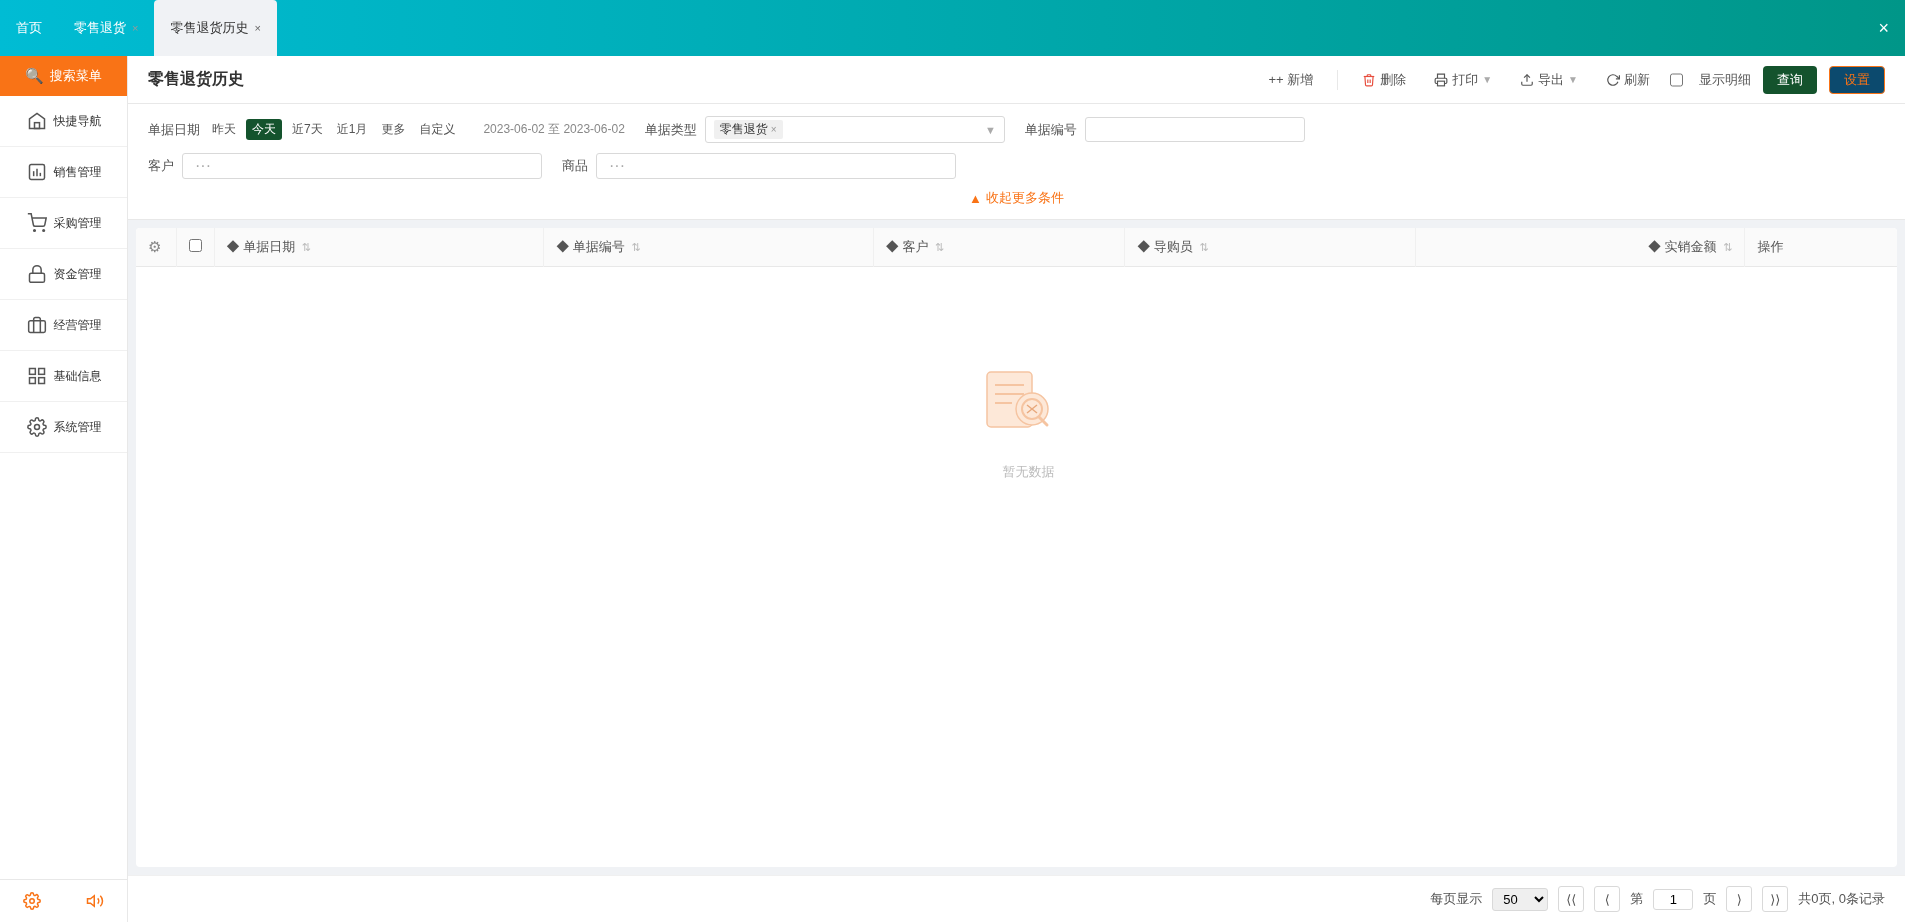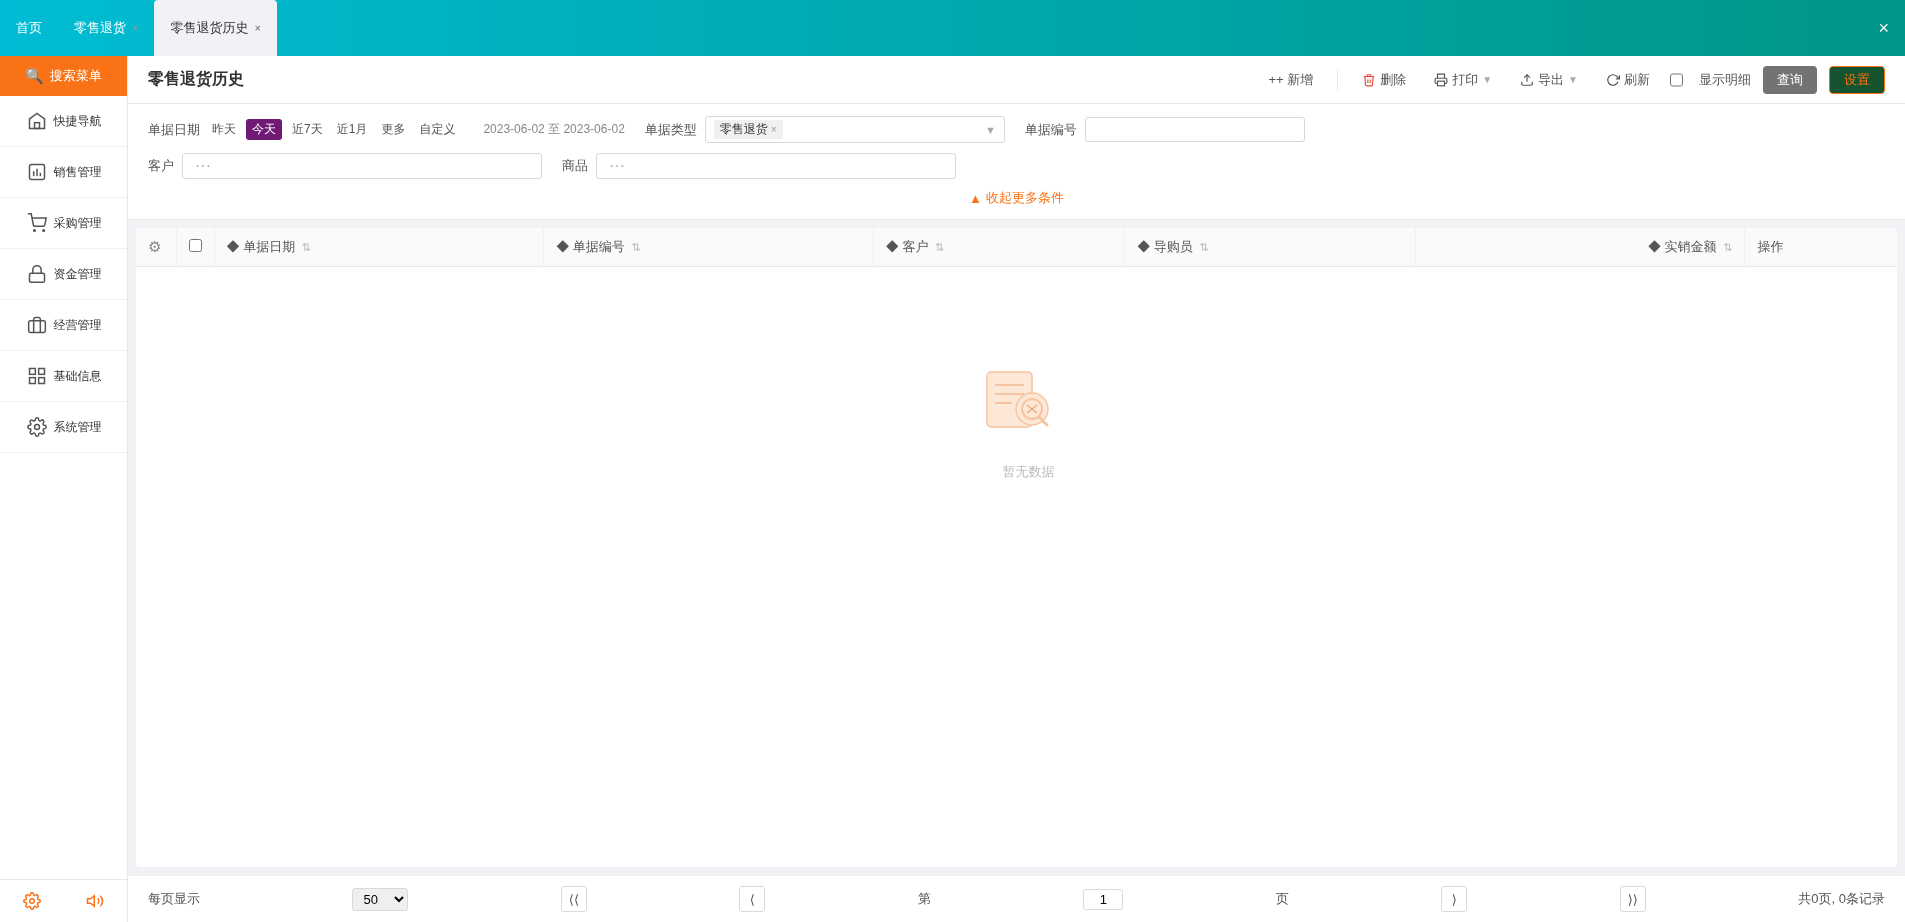--- a/index.html
+++ b/index.html
@@ -144,27 +144,27 @@
       display: flex;
       align-items: center;
       gap: 4px;
       font-size: 13px;
       color: #555;
       cursor: pointer;
       padding: 4px 8px;
       border-radius: 3px;
     }
     .toolbar-btn.primary {
-      background: #737373;
+      background: #14532d;
       color: #fff;
       border-radius: 4px;
       padding: 5px 14px;
     }
     .toolbar-btn.secondary {
-      background: #14532d;
+      background: #0c4a6e;
       color: #f97316;
       border: 1px solid #f97316;
       border-radius: 4px;
       padding: 4px 14px;
     }
     .checkbox-label {
       display: flex;
       gap: 16px;
       font-size: 13px;
       color: #555;
@@ -201,21 +201,21 @@
       align-items: center;
       gap: 6px;
     }
     .date-shortcut {
       font-size: 12px;
       color: #555;
       cursor: pointer;
       padding: 2px 4px;
     }
     .date-shortcut.active {
-      background: #701a75;
+      background: #14532d;
       color: #fff;
       border-radius: 3px;
       padding: 2px 6px;
     }
     .date-range {
       font-size: 12px;
       color: #888;
       margin-left: 16px;
     }
     .tag-input {
@@ -312,21 +312,21 @@
     }
     .empty-icon {
       width: 100px;
       height: 100px;
     }
 
     
     .pagination-bar {
       display: flex;
       align-items: center;
-      justify-content: space-between;
+      justify-content: flex-end;
       padding: 10px 20px;
       background: #fff;
       border-top: 1px solid #f0f0f0;
       gap: 10px;
       font-size: 13px;
       color: #555;
       flex-shrink: 0;
     }
     .pagination-select {
       border: 1px solid #d9d9d9;

